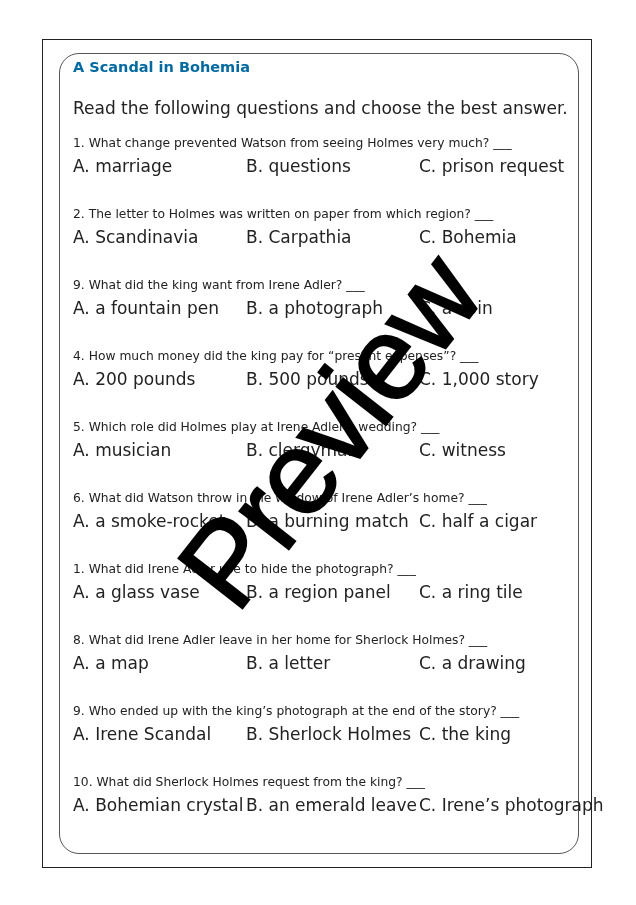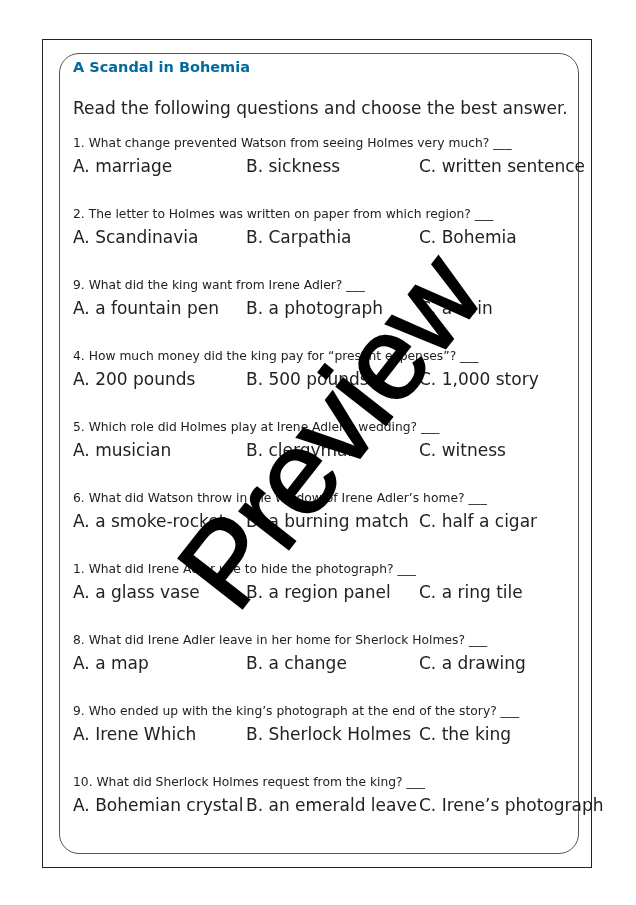--- a/index.html
+++ b/index.html
@@ -32,22 +32,22 @@
 
 <div class="header">
   <span class="title-left">A Scandal in Bohemia</span>
 </div>
 
 <div class="instructions">Read the following questions and choose the best answer.</div>
 
 <div class="question" style="top:136px">
   <span class="q-text">1. What change prevented Watson from seeing Holmes very much? ___</span>
   <span class="opt opt-a">A. marriage</span>
-  <span class="opt opt-b">B. sickness</span>
-  <span class="opt opt-c">C. written sentence</span>
+  <span class="opt opt-b">B. questions</span>
+  <span class="opt opt-c">C. prison request</span>
 </div>
 
 <div class="question" style="top:207px">
   <span class="q-text">2. The letter to Holmes was written on paper from which region? ___</span>
   <span class="opt opt-a">A. Scandinavia</span>
   <span class="opt opt-b">B. Carpathia</span>
   <span class="opt opt-c">C. Bohemia</span>
 </div>
 
 <div class="question" style="top:278px">
@@ -81,27 +81,27 @@
 <div class="question" style="top:562px">
   <span class="q-text">1. What did Irene Adler use to hide the photograph? ___</span>
   <span class="opt opt-a">A. a glass vase</span>
   <span class="opt opt-b">B. a region panel</span>
   <span class="opt opt-c">C. a ring tile</span>
 </div>
 
 <div class="question" style="top:633px">
   <span class="q-text">8. What did Irene Adler leave in her home for Sherlock Holmes? ___</span>
   <span class="opt opt-a">A. a map</span>
-  <span class="opt opt-b">B. a change</span>
+  <span class="opt opt-b">B. a letter</span>
   <span class="opt opt-c">C. a drawing</span>
 </div>
 
 <div class="question" style="top:704px">
   <span class="q-text">9. Who ended up with the king’s photograph at the end of the story? ___</span>
-  <span class="opt opt-a">A. Irene Which</span>
+  <span class="opt opt-a">A. Irene Scandal</span>
   <span class="opt opt-b">B. Sherlock Holmes</span>
   <span class="opt opt-c">C. the king</span>
 </div>
 
 <div class="question" style="top:775px">
   <span class="q-text">10. What did Sherlock Holmes request from the king? ___</span>
   <span class="opt opt-a">A. Bohemian crystal</span>
   <span class="opt opt-b">B. an emerald leave</span>
   <span class="opt opt-c">C. Irene’s photograph</span>
 </div>

